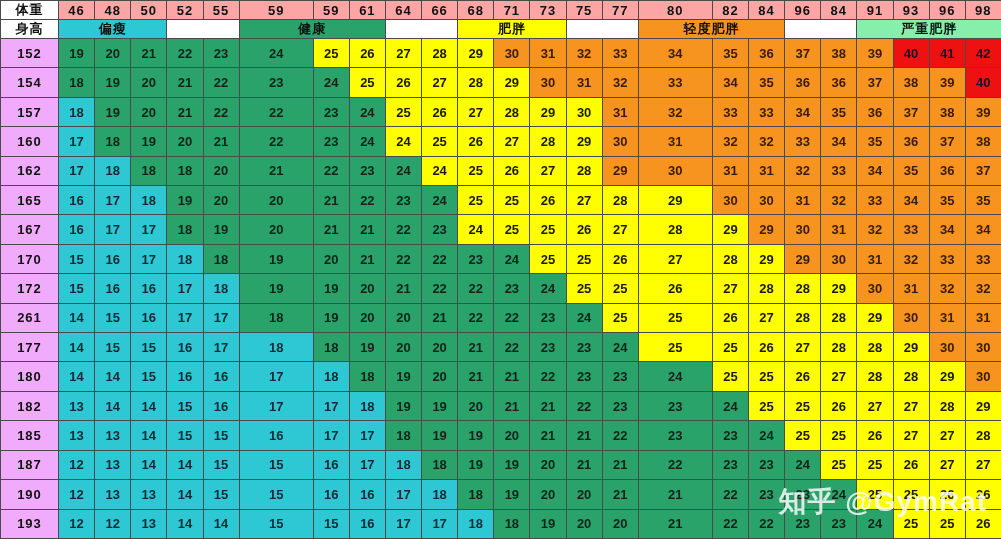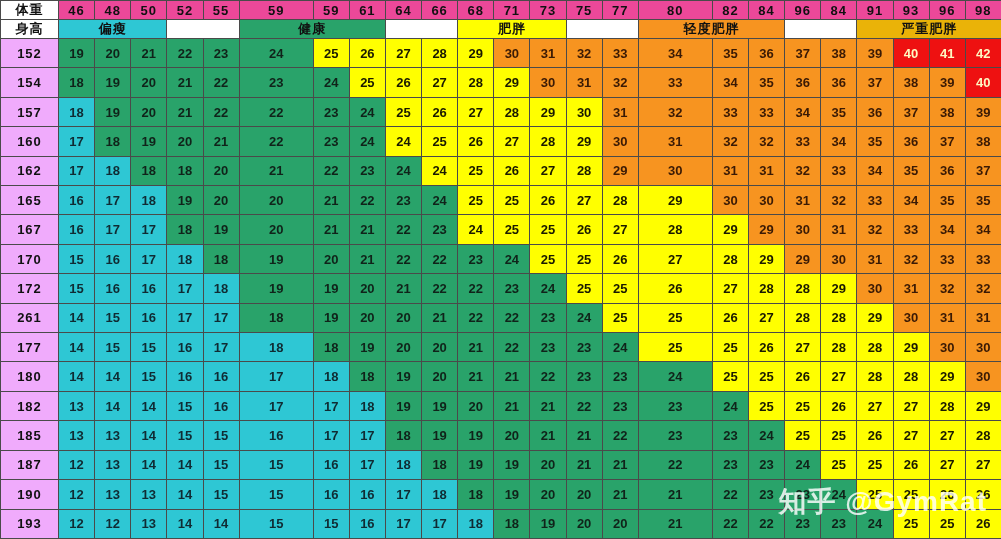--- a/index.html
+++ b/index.html
@@ -38,21 +38,21 @@
   }
   
   .corner-label {
     background: #ffffff;
     color: #a03030;
     font-size: 15px;
     font-weight: bold;
     letter-spacing: 1px;
   }
   .weight-head {
-    background: #ec4899;
+    background: #fca5a5;
     color: #1a1a1a;
     font-weight: normal;
     font-size: 13px;
     letter-spacing: 1px;
   }
   .height-head {
     background: #f0abfc;
     color: #1a1a1a;
     font-weight: normal;
     font-size: 13px;
@@ -64,27 +64,27 @@
     font-weight: bold;
     color: #000000;
     letter-spacing: 1px;
   }
   .band-label { text-align: left; padding-left: 6px; }
   .c-white  { background: #ffffff; }
   .c-cyan   { background: #2ec7d4; }
   .c-green  { background: #29a36a; }
   .c-yellow { background: #ffff00; }
   .c-orange { background: #f79420; }
-  .c-red    { background: #eab308; }
+  .c-red    { background: #86efac; }
   
   td.v.c-cyan   { background: #2ec7d4; color: #102b33; }
   td.v.c-green  { background: #29a36a; color: #10231a; }
   td.v.c-yellow { background: #ffff00; color: #1a1a00; }
   td.v.c-orange { background: #f79420; color: #3a1a05; }
-  td.v.c-red    { background: #ee1111; color: #fef9c3; }
+  td.v.c-red    { background: #ee1111; color: #0f172a; }
   .watermark {
     position: absolute;
     right: 14px;
     bottom: 18px;
     font-size: 28px;
     font-weight: bold;
     color: rgba(255,255,255,0.82);
     font-family: "Liberation Sans", sans-serif;
     letter-spacing: 1px;
     pointer-events: none;

